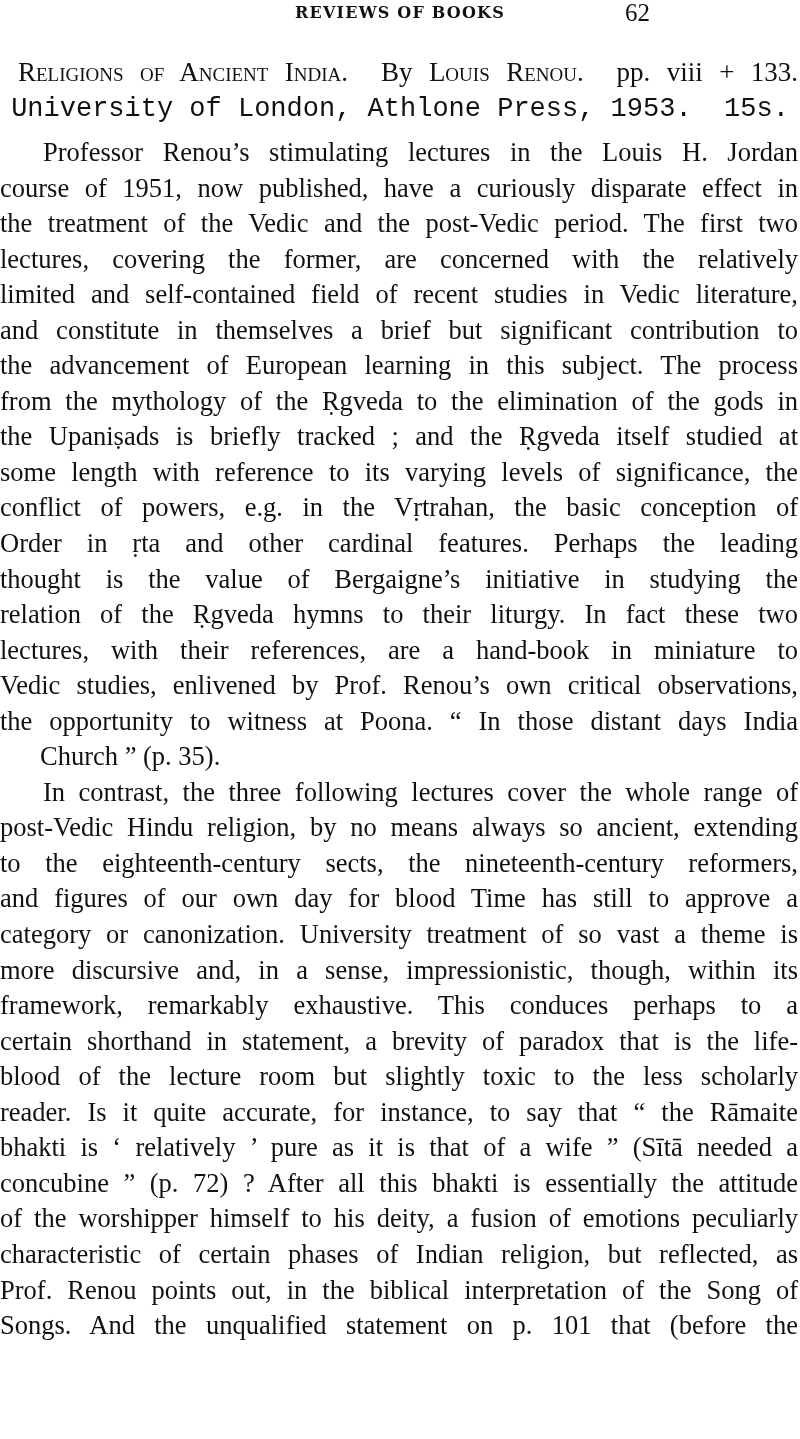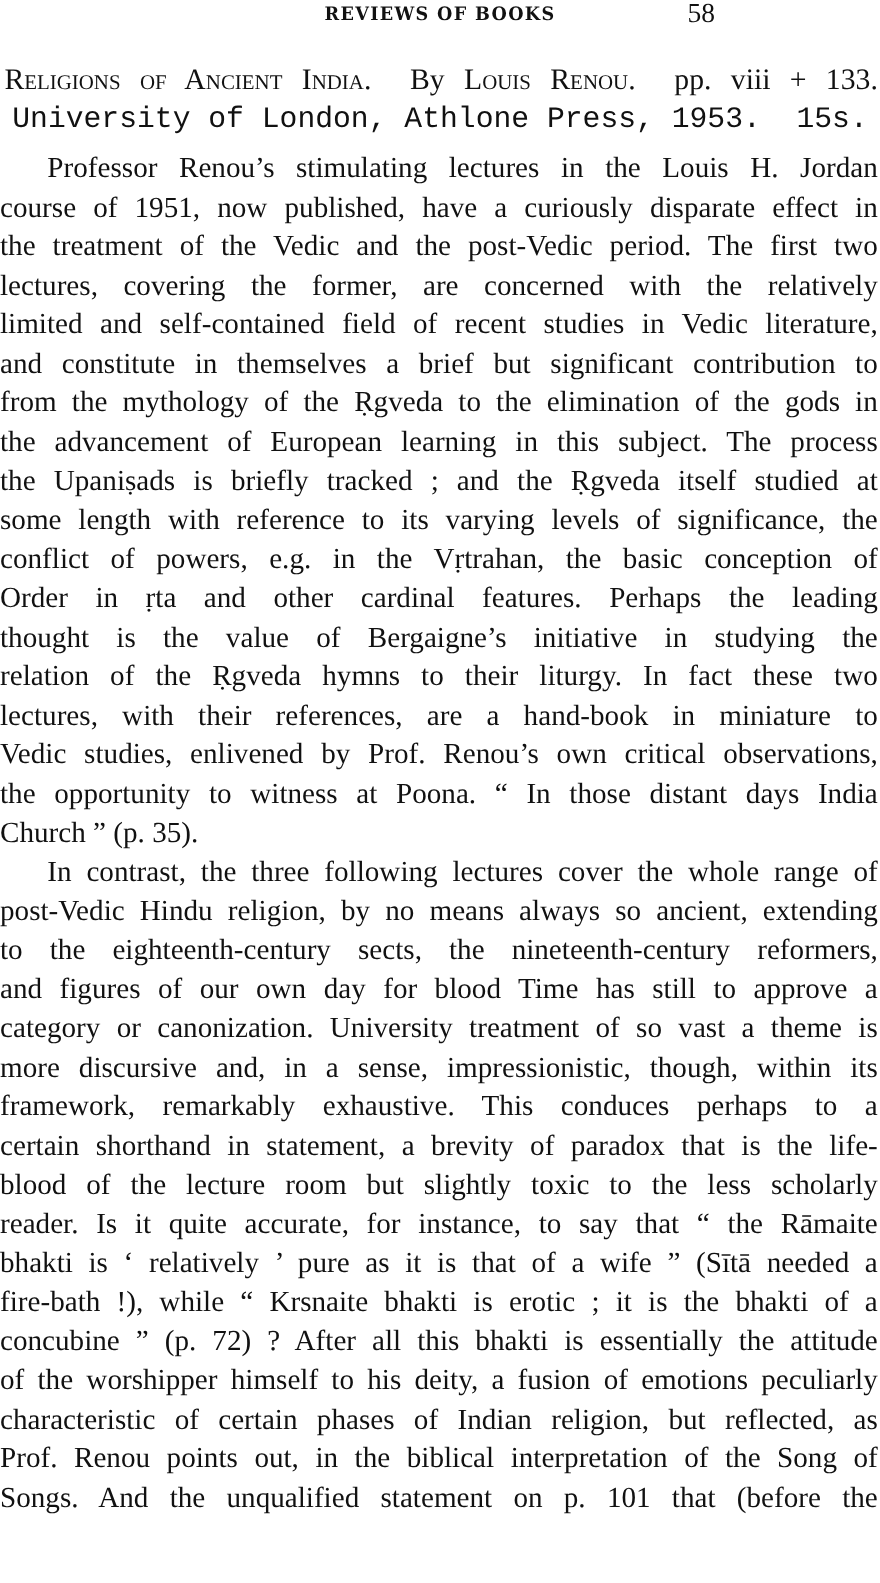--- a/index.html
+++ b/index.html
@@ -48,21 +48,21 @@
     width: 800px;
     text-align: center;
     font-size: 27px;
     line-height: 37px;
   }
   .citation .line1 {
     display: block;
     white-space: nowrap;
     text-align: justify;
     text-align-last: justify;
-    padding: 0 2px 0 4px;
+    padding: 0 2px 0 18px;
   }
   .citation .line2 {
     display: block;
     white-space: nowrap;
     font-family: Liberation Mono, monospace;
   }
   .sc {
     font-variant: small-caps;
   }
   .body-text {
@@ -79,49 +79,50 @@
   .line {
     display: block;
     white-space: nowrap;
     text-align: justify;
     text-align-last: justify;
     height: 35.55px;
     overflow: visible;
   }
   .line.last {
     text-align-last: left;
+    padding-left: 40px;
   }
   .line.indent {
     padding-left: 27px;
     margin-left: 16px;
   }
 </style>
 </head>
 <body>
 
 <header class="running-head">
   <div class="running-title">REVIEWS OF BOOKS</div>
-  <div class="page-number">58</div>
+  <div class="page-number">62</div>
 </header>
 
 <section class="citation">
   <span class="line1"><span class="sc">Religions of Ancient India.</span>&nbsp;&nbsp;<span>By</span> <span class="sc">Louis Renou.</span>&nbsp;&nbsp;<span>pp. viii + 133.</span></span>
   <span class="line2"><span>University of London, Athlone Press, 1953.</span>&nbsp;&nbsp;<span>15s.</span></span>
 </section>
 
 <article class="body-text">
   <p>
     <span class="line indent">Professor Renou’s stimulating lectures in the Louis H. Jordan</span>
     <span class="line">course of 1951, now published, have a curiously disparate effect in</span>
     <span class="line">the treatment of the Vedic and the post-Vedic period.  The first two</span>
     <span class="line">lectures, covering the former, are concerned with the relatively</span>
     <span class="line">limited and self-contained field of recent studies in Vedic literature,</span>
     <span class="line">and constitute in themselves a brief but significant contribution to</span>
+    <span class="line">the advancement of European learning in this subject.  The process</span>
     <span class="line">from the mythology of the Ṛgveda to the elimination of the gods in</span>
-    <span class="line">the advancement of European learning in this subject.  The process</span>
     <span class="line">the Upaniṣads is briefly tracked ;  and the Ṛgveda itself studied at</span>
     <span class="line">some length with reference to its varying levels of significance, the</span>
     <span class="line">conflict of powers, e.g. in the Vṛtrahan, the basic conception of</span>
     <span class="line">Order in ṛta and other cardinal features.  Perhaps the leading</span>
     <span class="line">thought is the value of Bergaigne’s initiative in studying the</span>
     <span class="line">relation of the Ṛgveda hymns to their liturgy.  In fact these two</span>
     <span class="line">lectures, with their references, are a hand-book in miniature to</span>
     <span class="line">Vedic studies, enlivened by Prof. Renou’s own critical observations,</span>
     <span class="line">the opportunity to witness at Poona.  “ In those distant days India</span>
     <span class="line last">Church ” (p. 35).</span>
@@ -131,20 +132,19 @@
     <span class="line">post-Vedic Hindu religion, by no means always so ancient, extending</span>
     <span class="line">to the eighteenth-century sects, the nineteenth-century reformers,</span>
     <span class="line">and figures of our own day for blood Time has still to approve a</span>
     <span class="line">category or canonization.  University treatment of so vast a theme is</span>
     <span class="line">more discursive and, in a sense, impressionistic, though, within its</span>
     <span class="line">framework, remarkably exhaustive.  This conduces perhaps to a</span>
     <span class="line">certain shorthand in statement, a brevity of paradox that is the life-</span>
     <span class="line">blood of the lecture room but slightly toxic to the less scholarly</span>
     <span class="line">reader.  Is it quite accurate, for instance, to say that “ the Rāmaite</span>
     <span class="line">bhakti is ‘ relatively ’ pure as it is that of a wife ” (Sītā needed a</span>
-    <span class="line">fire-bath !), while “ Krsnaite bhakti is erotic ;  it is the bhakti of a</span>
     <span class="line">concubine ” (p. 72) ?  After all this bhakti is essentially the attitude</span>
     <span class="line">of the worshipper himself to his deity, a fusion of emotions peculiarly</span>
     <span class="line">characteristic of certain phases of Indian religion, but reflected, as</span>
     <span class="line">Prof. Renou points out, in the biblical interpretation of the Song of</span>
     <span class="line">Songs.  And the unqualified statement on p. 101 that (before the</span>
   </p>
 </article>
 
 </body></html>

